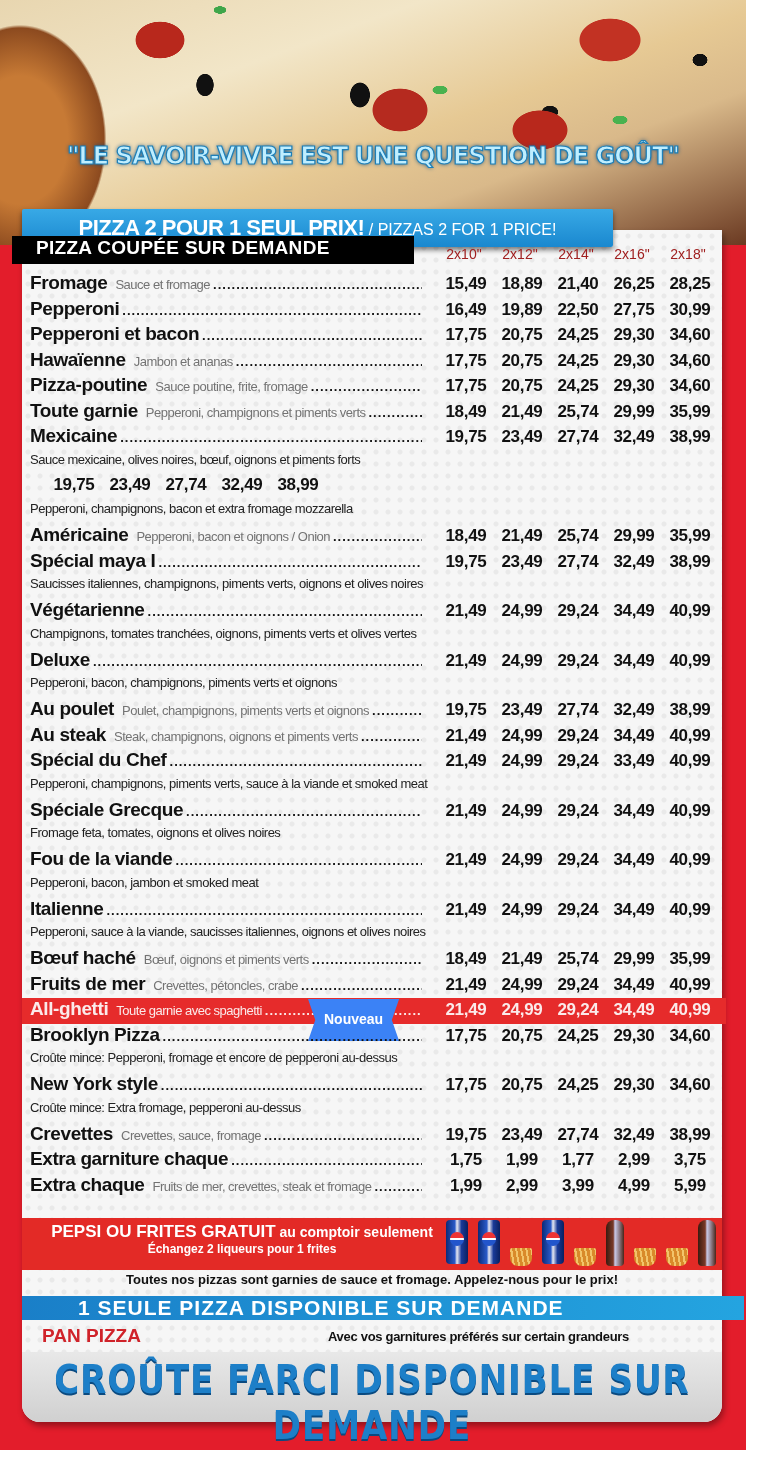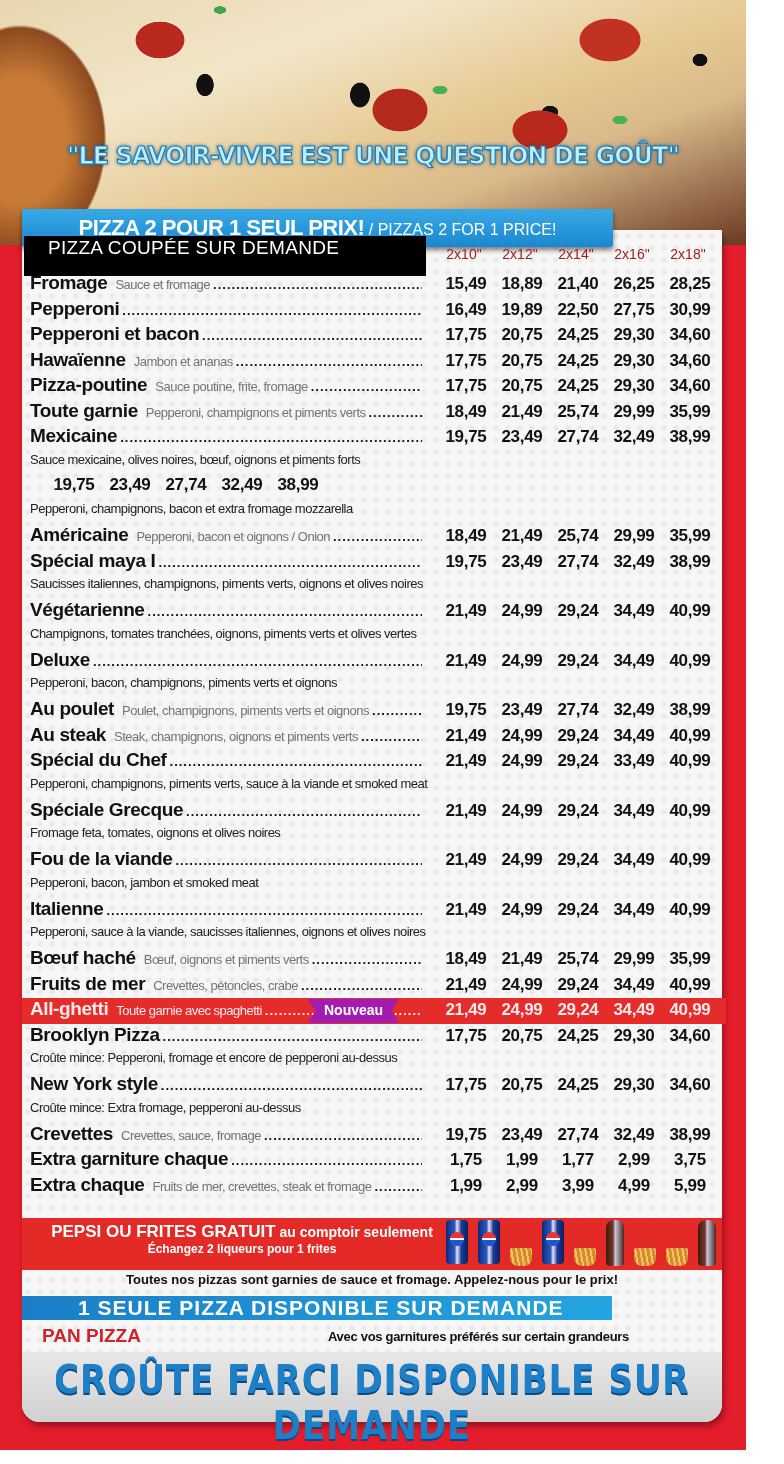--- a/index.html
+++ b/index.html
@@ -27,52 +27,52 @@
     background-image: radial-gradient(circle at 6px 6px, #e9e9e9 2px, transparent 3px);
     background-size: 12px 12px; box-shadow: 2px 4px 6px rgba(0,0,0,0.35); }
   .slogan { position:absolute; left:0; width:746px; top:142px; text-align:center;
     font-family:"DejaVu Sans", sans-serif; font-weight:bold; font-size:24px; letter-spacing:-1px;
     color:#bfeeff; -webkit-text-stroke:1.2px #1d7fb8; text-shadow: 0 0 4px #0a4a80; }
   .promo-bar { position:absolute; left:22px; top:209px; width:591px; height:38px; border-radius:2px;
     background:linear-gradient(#38a9e6, #1a88cf); box-shadow: 0 3px 5px rgba(0,0,0,0.5);
     color:#ffffff; text-align:center; line-height:38px; }
   .promo-main { font-size:22px; font-weight:bold; letter-spacing:-0.5px; }
   .promo-sub { font-size:16px; }
-  .section-title { position:absolute; left:24px; top:236px; width:402px; height:40px; background:#000;
-    color:#fff; font-weight:normal; font-size:19px; line-height:24px; padding-left:24px; box-sizing:border-box; letter-spacing:0.3px; }
+  .section-title { position:absolute; left:12px; top:236px; width:402px; height:28px; background:#000;
+    color:#fff; font-weight:bold; font-size:19px; line-height:24px; padding-left:24px; box-sizing:border-box; letter-spacing:0.3px; }
   .sizes { position:absolute; top:246px; left:436px; width:290px; display:flex; }
   .sizes span { width:56px; text-align:center; color:#a02020; font-size:14px; font-family:"Liberation Sans Narrow","Liberation Sans", sans-serif; }
   .menu { position:absolute; left:30px; top:272px; width:692px; }
   .row { display:flex; align-items:baseline; height:25.5px; position:relative; }
   .row .left { width:392px; display:flex; align-items:baseline; overflow:hidden; white-space:nowrap; }
   .name { font-weight:bold; font-size:19px; color:#111; letter-spacing:-0.4px; flex:none; }
   .desc { font-size:13px; color:#737373; margin-left:8px; letter-spacing:-0.5px; flex:none; }
   .dots { flex:1; overflow:hidden; margin-left:3px; font-weight:bold; font-size:13px; color:#111; letter-spacing:1px; }
   .dots::after { content:"................................................................................................................"; }
   .prices { display:flex; margin-left:16px; }
   .prices span { width:56px; text-align:center; font-weight:bold; font-size:17px; color:#111; letter-spacing:-0.3px; }
   .subdesc { font-size:13px; color:#222; height:24px; line-height:18px; letter-spacing:-0.5px; white-space:nowrap; }
   .row.hl { background:#e62b2b; margin-left:-8px; padding-left:8px; width:696px; }
   .row.hl .name, .row.hl .desc, .row.hl .dots, .row.hl .prices span { color:#fbeaea; }
-  .badge { position:absolute; left:286px; top:1px; background:#a21caf; color:#fff; font-weight:bold;
-    font-size:14px; padding:2px 16px; height:20px; line-height:19px;
+  .badge { position:absolute; left:286px; top:1px; background:#3b82f6; color:#fff; font-weight:bold;
+    font-size:14px; padding:11px 16px; height:20px; line-height:19px;
     clip-path: polygon(8% 0, 100% 0, 92% 50%, 100% 100%, 0 100%, 8% 50%, 0 0); }
   .pepsi { position:absolute; left:22px; top:1218px; width:700px; height:52px; background:#e32a26; }
   .pepsi-text { position:absolute; left:10px; top:4px; color:#fff; text-align:center; width:420px; }
   .pepsi-line1 { font-size:17px; font-weight:bold; }
   .pepsi-line1 .small { font-size:14px; }
   .pepsi-line2 { font-size:12px; font-weight:bold; }
   .cans { position:absolute; left:424px; top:2px; display:flex; gap:10px; }
   .can { width:22px; height:44px; border-radius:4px; background:linear-gradient(90deg,#0a2a78,#2a5ac8 40%,#e9e9f2 50%,#1a3a98 70%,#0a2060); position:relative; }
   .can::after { content:""; position:absolute; left:4px; top:12px; width:14px; height:14px; border-radius:50%;
     background:linear-gradient(#e33 0 45%, #fff 45% 55%, #2255cc 55%); }
   .fries { width:22px; height:18px; align-self:flex-end; background:repeating-linear-gradient(80deg,#d98a2a 0 3px,#f2c46a 3px 5px); border-radius:2px 2px 8px 8px; }
   .bottle { width:18px; height:46px; border-radius:8px 8px 4px 4px; background:linear-gradient(90deg,#3a1a10,#7a3a28 40%,#c9c9e8 50%,#4a2418); }
   .note { position:absolute; left:22px; top:1272px; width:700px; text-align:center; font-weight:bold; font-size:13px; color:#111; }
-  .blue-bar { position:absolute; left:22px; top:1296px; width:590px; height:24px;
+  .blue-bar { position:absolute; left:22px; top:1296px; width:722px; height:24px;
     background:linear-gradient(90deg,#1a7fc8,#24a4e0); color:#fff; font-weight:bold; font-size:21px;
     line-height:24px; padding-left:56px; box-sizing:border-box; letter-spacing:1px; }
   .pan { position:absolute; left:42px; top:1325px; color:#d0232a; font-weight:bold; font-size:19px; }
   .pan-note { position:absolute; left:328px; top:1329px; font-weight:bold; font-size:13px; color:#111; letter-spacing:-0.3px; }
   .crust-area { position:absolute; left:22px; top:1352px; width:700px; height:70px; background:linear-gradient(#e8e8e8,#d0d0d0); border-radius:0 0 18px 18px; }
   .crust { position:absolute; left:22px; top:1362px; width:700px; text-align:center; font-family:"DejaVu Sans", sans-serif;
     font-weight:bold; font-size:34px; letter-spacing:1px; transform:scaleY(1.15);
     color:#1d7fc8; text-shadow: 0 2px 0 #0a4a80; }
 </style>
 </head>

